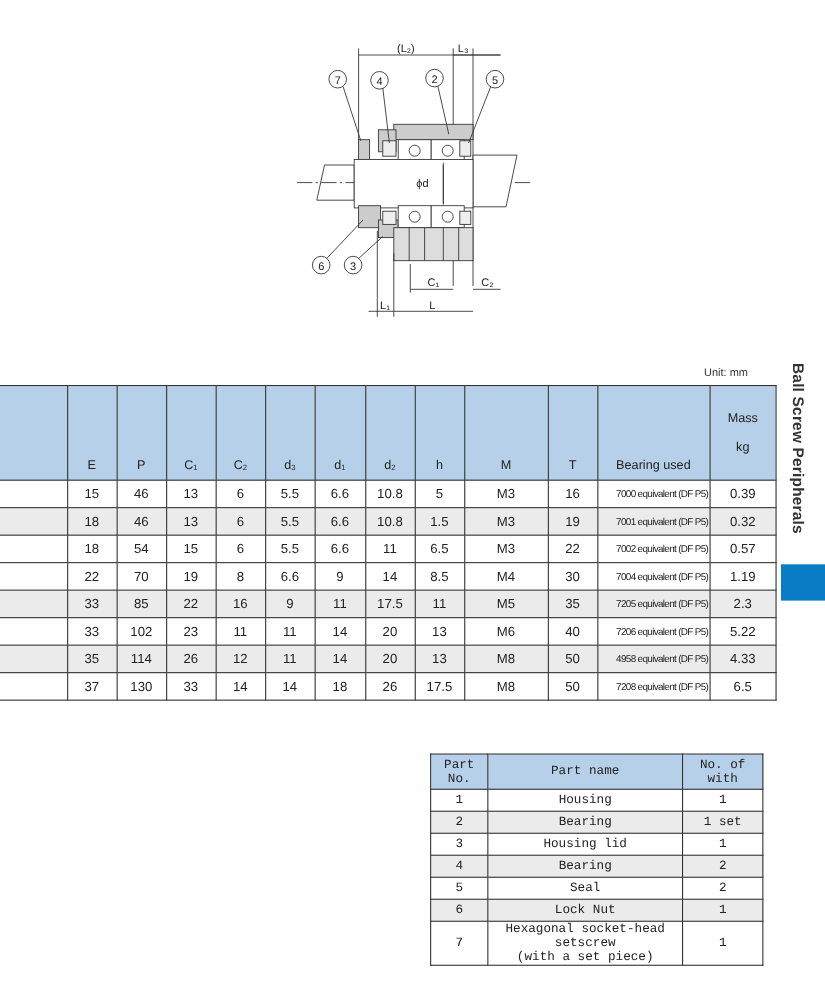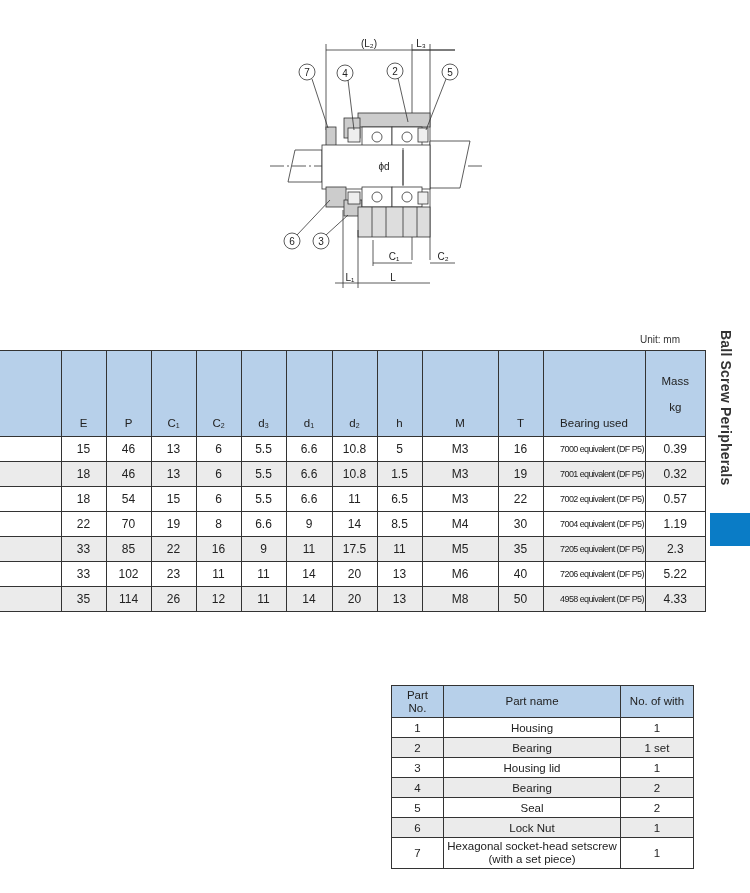--- a/index.html
+++ b/index.html
@@ -12,21 +12,21 @@
   .side-tab { position: absolute; left: 710px; top: 513px; width: 40px; height: 33px; background: #0a7cc6; }
   table { border-collapse: collapse; position: absolute; }
   .spec { left: 0; top: 350px; }
   .spec th { background: #b7d0ea; border: 1px solid #333; font-weight: normal; font-size: 11.5px;
              vertical-align: bottom; padding: 0 0 7px 0; height: 53px; color: #222; }
   .spec td { border: 1px solid #333; text-align: center; font-size: 12px; height: 24px; padding: 0; }
   .spec tr.alt td { background: #ebebeb; }
   .spec td.blank, .spec th.blank { border-left: none; }
   .spec td.bear { font-size: 9px; letter-spacing: -0.6px; text-align: center; padding-left: 16px; white-space: nowrap; }
   .spec th.mass { vertical-align: middle; padding: 16px; line-height: 26px; }
-  .parts { left: 391px; top: 685px; }
+  .parts { left: 391px; top: 685px; font-family: Liberation Mono, monospace; }
   .parts th { background: #b7d0ea; border: 1px solid #333; font-weight: normal; font-size: 11.5px;
               height: 31px; padding: 0; line-height: 13px; }
   .parts td { border: 1px solid #333; text-align: center; font-size: 11.5px; height: 19px; padding: 0; }
   .parts tr.alt td { background: #ebebeb; }
   .parts td.tall { height: 30px; line-height: 13px; }
   sub { font-size: 7px; vertical-align: -1px; }
 </style>
 </head>
 <body>
 
@@ -246,20 +246,35 @@
         <td>12</td>
         <td>11</td>
         <td>14</td>
         <td>20</td>
         <td>13</td>
         <td>M8</td>
         <td>50</td>
         <td class="bear">4958 equivalent (DF P5)</td>
         <td>4.33</td>
       </tr>
+      <tr>
+        <td class="blank"></td>
+        <td>37</td>
+        <td>130</td>
+        <td>33</td>
+        <td>14</td>
+        <td>14</td>
+        <td>18</td>
+        <td>26</td>
+        <td>17.5</td>
+        <td>M8</td>
+        <td>50</td>
+        <td class="bear">7208 equivalent (DF P5)</td>
+        <td>6.5</td>
+      </tr>
     </tbody>
 </table>
 
 <table class="parts">
   <colgroup>
       <col style="width:52px">
       <col style="width:177px">
       <col style="width:73px">
     </colgroup>
   <thead>

